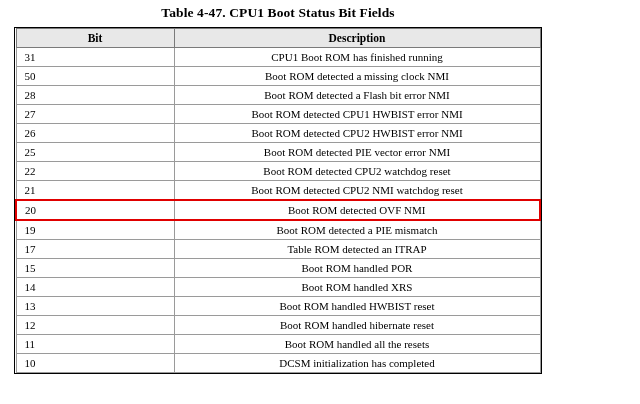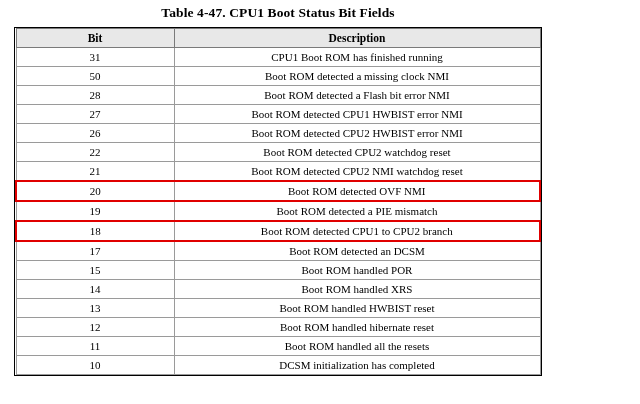--- a/index.html
+++ b/index.html
@@ -53,21 +53,21 @@
   table.bitfields th {
     border-color: #7a7a7a;
     background: #e8e8e8;
     font-weight: bold;
     font-size: 11.5px;
     text-align: center;
   }
   col.col-bit { width: 158px; }
   col.col-desc { width: auto; }
   td.bit {
-    text-align: center;
+    text-align: left;
   }
   td.desc {
     text-align: center;
     padding-left: 6px;
   }
   tr.highlight td {
     border-top: 2px solid #e00000;
     border-bottom: 2px solid #e00000;
   }
   tr.highlight td.bit {
@@ -111,42 +111,42 @@
           </tr>
           <tr>
             <td class="bit">27</td>
             <td class="desc">Boot ROM detected CPU1 HWBIST error NMI</td>
           </tr>
           <tr>
             <td class="bit">26</td>
             <td class="desc">Boot ROM detected CPU2 HWBIST error NMI</td>
           </tr>
           <tr>
+            <td class="bit">25</td>
+            <td class="desc">Boot ROM detected PIE vector error NMI</td>
+          </tr>
+          <tr>
             <td class="bit">22</td>
             <td class="desc">Boot ROM detected CPU2 watchdog reset</td>
           </tr>
           <tr>
             <td class="bit">21</td>
             <td class="desc">Boot ROM detected CPU2 NMI watchdog reset</td>
           </tr>
           <tr class="highlight">
             <td class="bit" style="border-top-color: rgb(224, 0, 0); border-bottom-color: rgb(224, 0, 0); border-left-color: rgb(224, 0, 0);">20</td>
             <td class="desc" style="border-top-color: rgb(224, 0, 0); border-bottom-color: rgb(224, 0, 0); border-right-color: rgb(224, 0, 0); border-radius: 10px;">Boot ROM detected OVF NMI</td>
           </tr>
           <tr>
             <td class="bit">19</td>
             <td class="desc">Boot ROM detected a PIE mismatch</td>
           </tr>
-          <tr class="highlight">
-            <td class="bit" style="border-top-color: rgb(224, 0, 0); border-bottom-color: rgb(224, 0, 0); border-left-color: rgb(224, 0, 0);">18</td>
-            <td class="desc" style="border-top-color: rgb(224, 0, 0); border-bottom-color: rgb(224, 0, 0); border-right-color: rgb(224, 0, 0);">Boot ROM detected CPU1 to CPU2 branch</td>
-          </tr>
           <tr>
             <td class="bit">17</td>
-            <td class="desc">Boot ROM detected an DCSM</td>
+            <td class="desc">Table ROM detected an ITRAP</td>
           </tr>
           <tr>
             <td class="bit">15</td>
             <td class="desc">Boot ROM handled POR</td>
           </tr>
           <tr>
             <td class="bit">14</td>
             <td class="desc">Boot ROM handled XRS</td>
           </tr>
           <tr>

